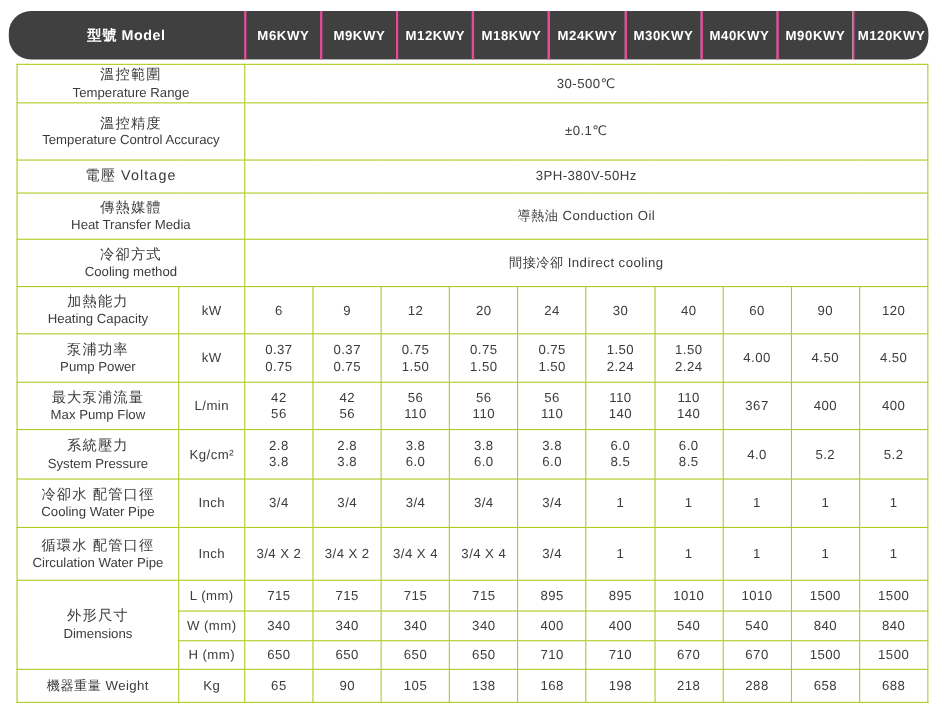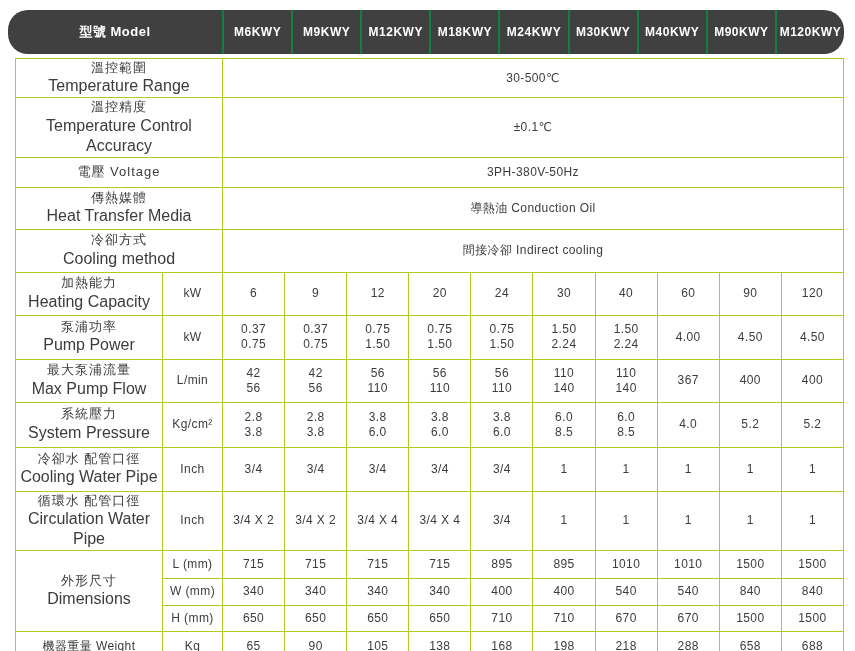--- a/index.html
+++ b/index.html
@@ -37,21 +37,21 @@
     white-space: nowrap;
   }
   .label-hcell {
     width: 214px;
     flex: 0 0 214px;
     border-radius: 20px 0 0 20px;
     font-size: 13px;
   }
   .model-hcell {
     flex: 1 1 0;
-    border-left: 2px solid #15803d;
+    border-left: 2px solid #ec4899;
     font-size: 12px;
   }
   .model-hcell:last-child {
     border-radius: 0 20px 20px 0;
   }
   
   table.spec-table {
     margin-left: 7px;
     margin-top: 4px;
     width: 829px;
@@ -68,21 +68,21 @@
     line-height: 1.25;
   }
   .row-label-cell { letter-spacing: 0; }
   .label-zh {
     display: block;
     font-size: 13px;
     letter-spacing: 1px;
   }
   .label-en {
     display: block;
-    font-size: 16px;
+    font-size: 12px;
     letter-spacing: 0;
   }
   .unit-cell { font-size: 12px; }
   .value-cell, .merged-value-cell { white-space: pre-line; }
 </style>
 </head>
 <body>
 
 <div class="sheet">
   <div class="header-row">

